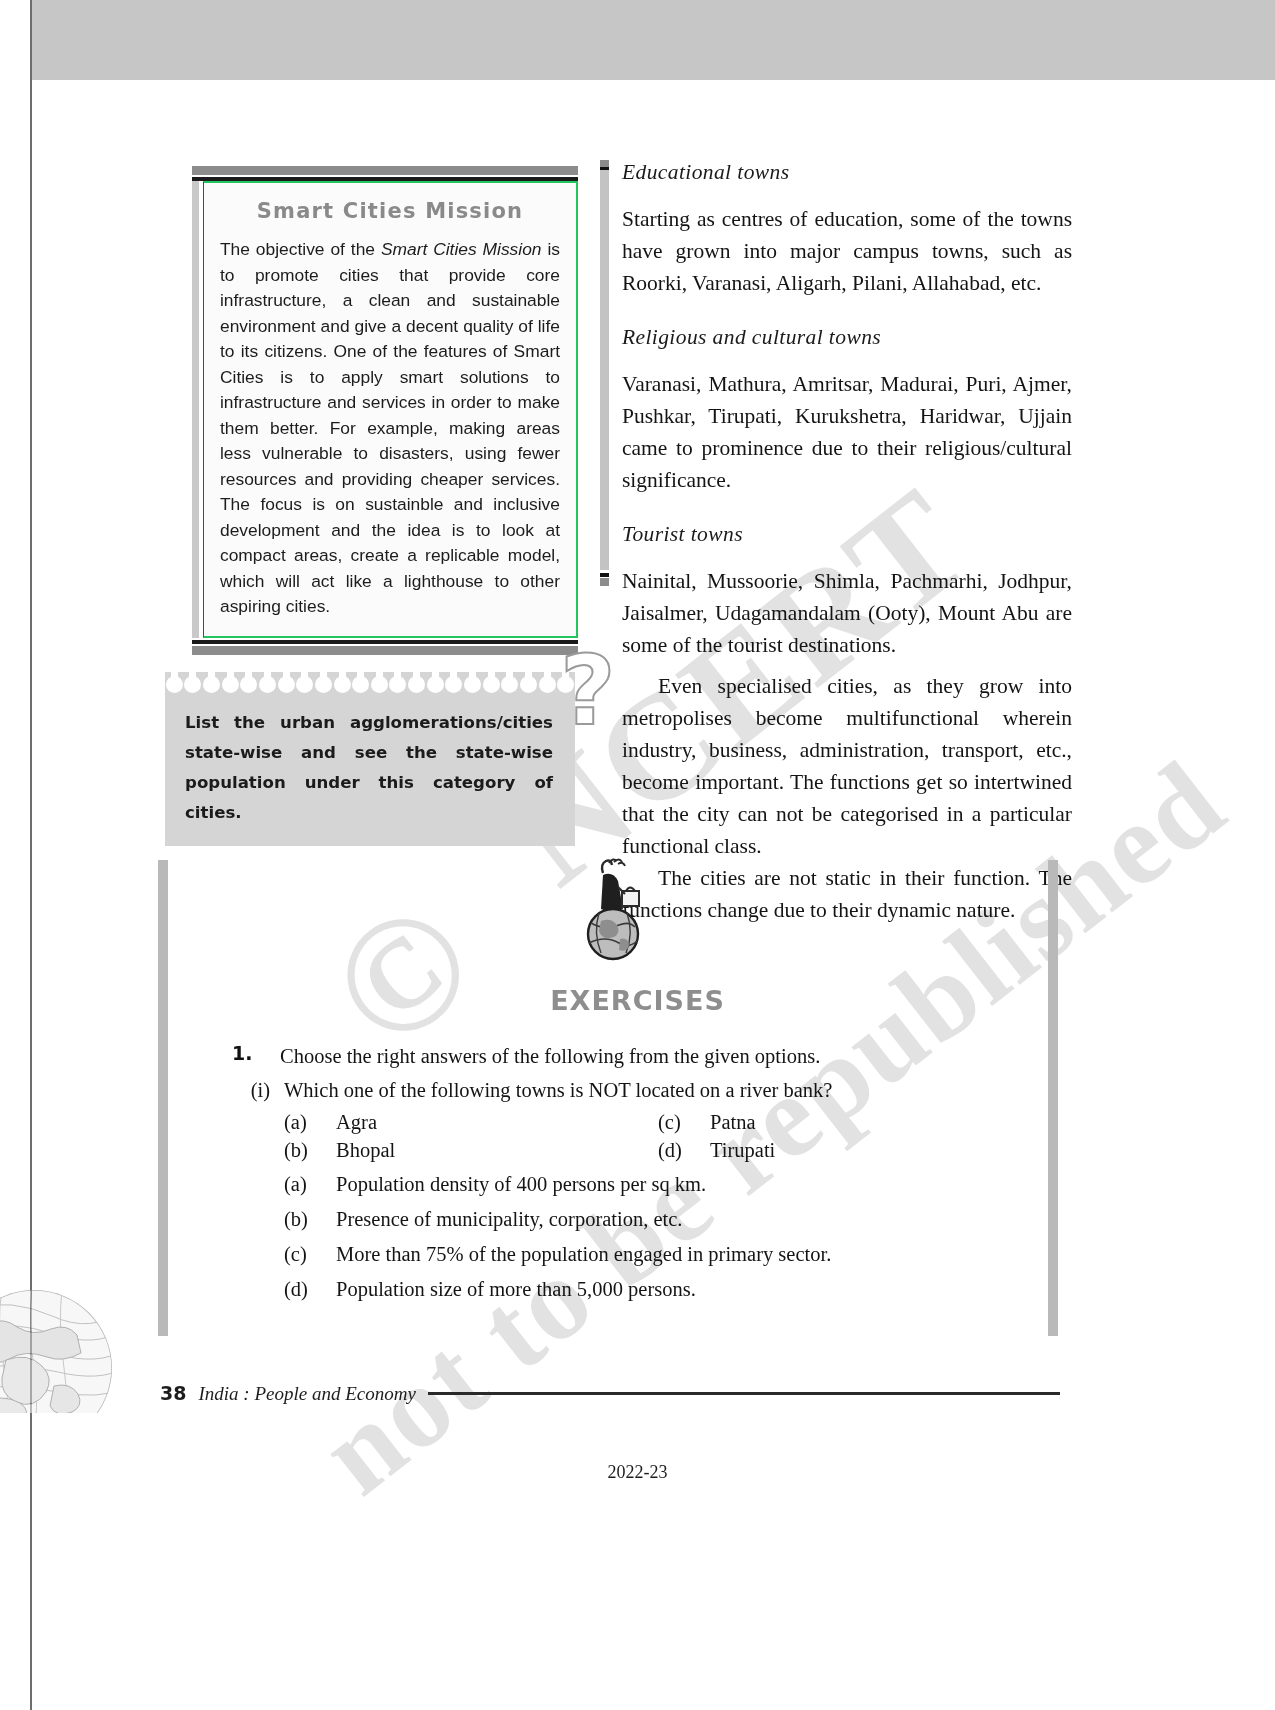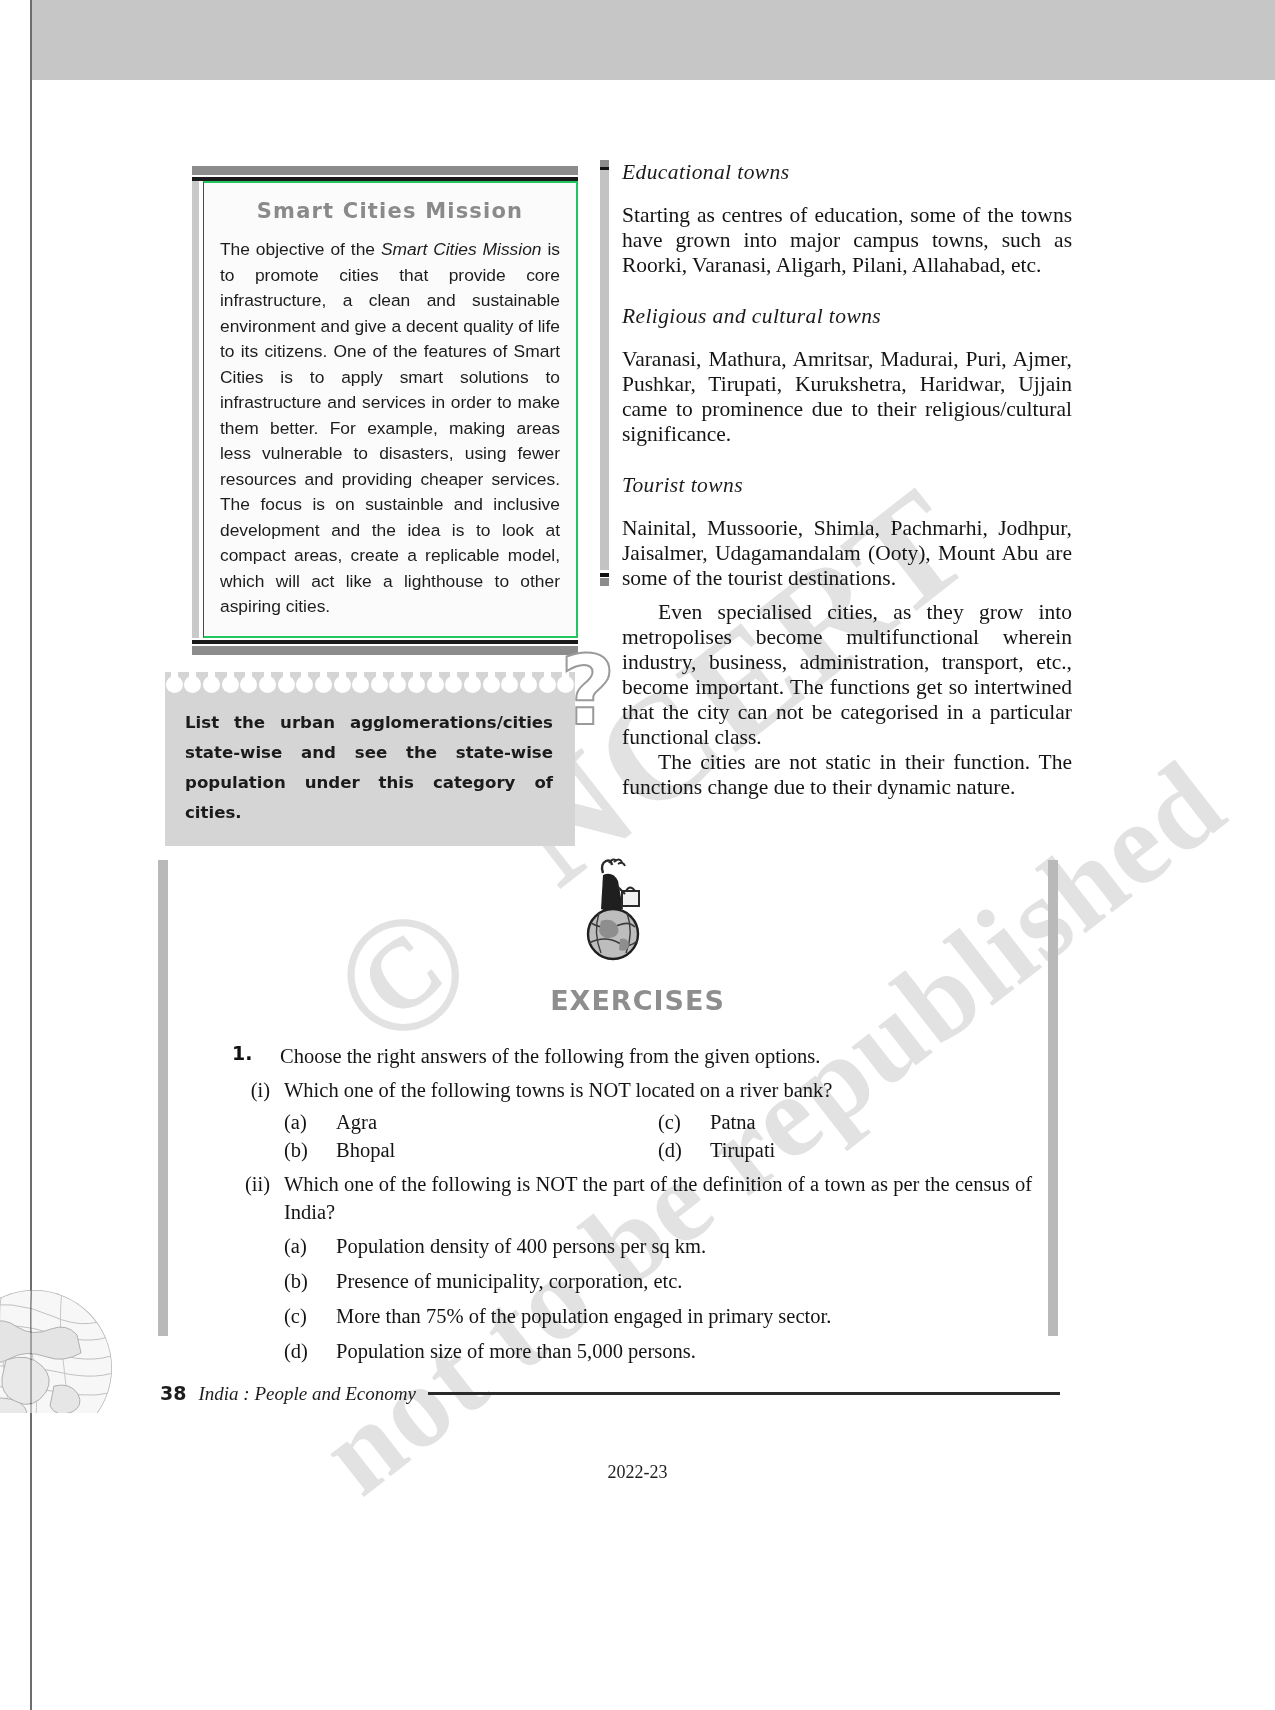--- a/index.html
+++ b/index.html
@@ -213,21 +213,21 @@
     font-style: italic;
     font-weight: normal;
     font-size: 21.5px;
     color: #1a1a1a;
     margin: 0 0 18px 0;
     letter-spacing: .4px;
   }
   .rcol p {
     font-family: "Liberation Serif", serif;
     font-size: 21.5px;
-    line-height: 25px;
+    line-height: 32px;
     color: #141414;
     text-align: justify;
     margin: 0 0 26px 0;
   }
   .rcol p.tight { margin-bottom: 9px; }
   .rcol p.ind { text-indent: 36px; margin-bottom: 0; }
 
   
   .rule-left-a {
     position: absolute;
@@ -563,24 +563,20 @@
           <div class="opt-key">(c)</div>
           <div class="opt-val">Patna</div>
         </div>
         <div class="opt-row">
           <div class="opt-key">(d)</div>
           <div class="opt-val">Tirupati</div>
         </div>
       </div>
     </div>
 
-    <div class="sub-row">
-      <div class="sub-num">(ii)</div>
-      <div class="sub-text">Which one of the following is NOT the part of the definition of a town as per the census of India?</div>
-    </div>
     <div class="opts-1col">
       <div class="opt-row">
         <div class="opt-key">(a)</div>
         <div class="opt-val">Population density of 400 persons per sq km.</div>
       </div>
       <div class="opt-row">
         <div class="opt-key">(b)</div>
         <div class="opt-val">Presence of municipality, corporation, etc.</div>
       </div>
       <div class="opt-row">

